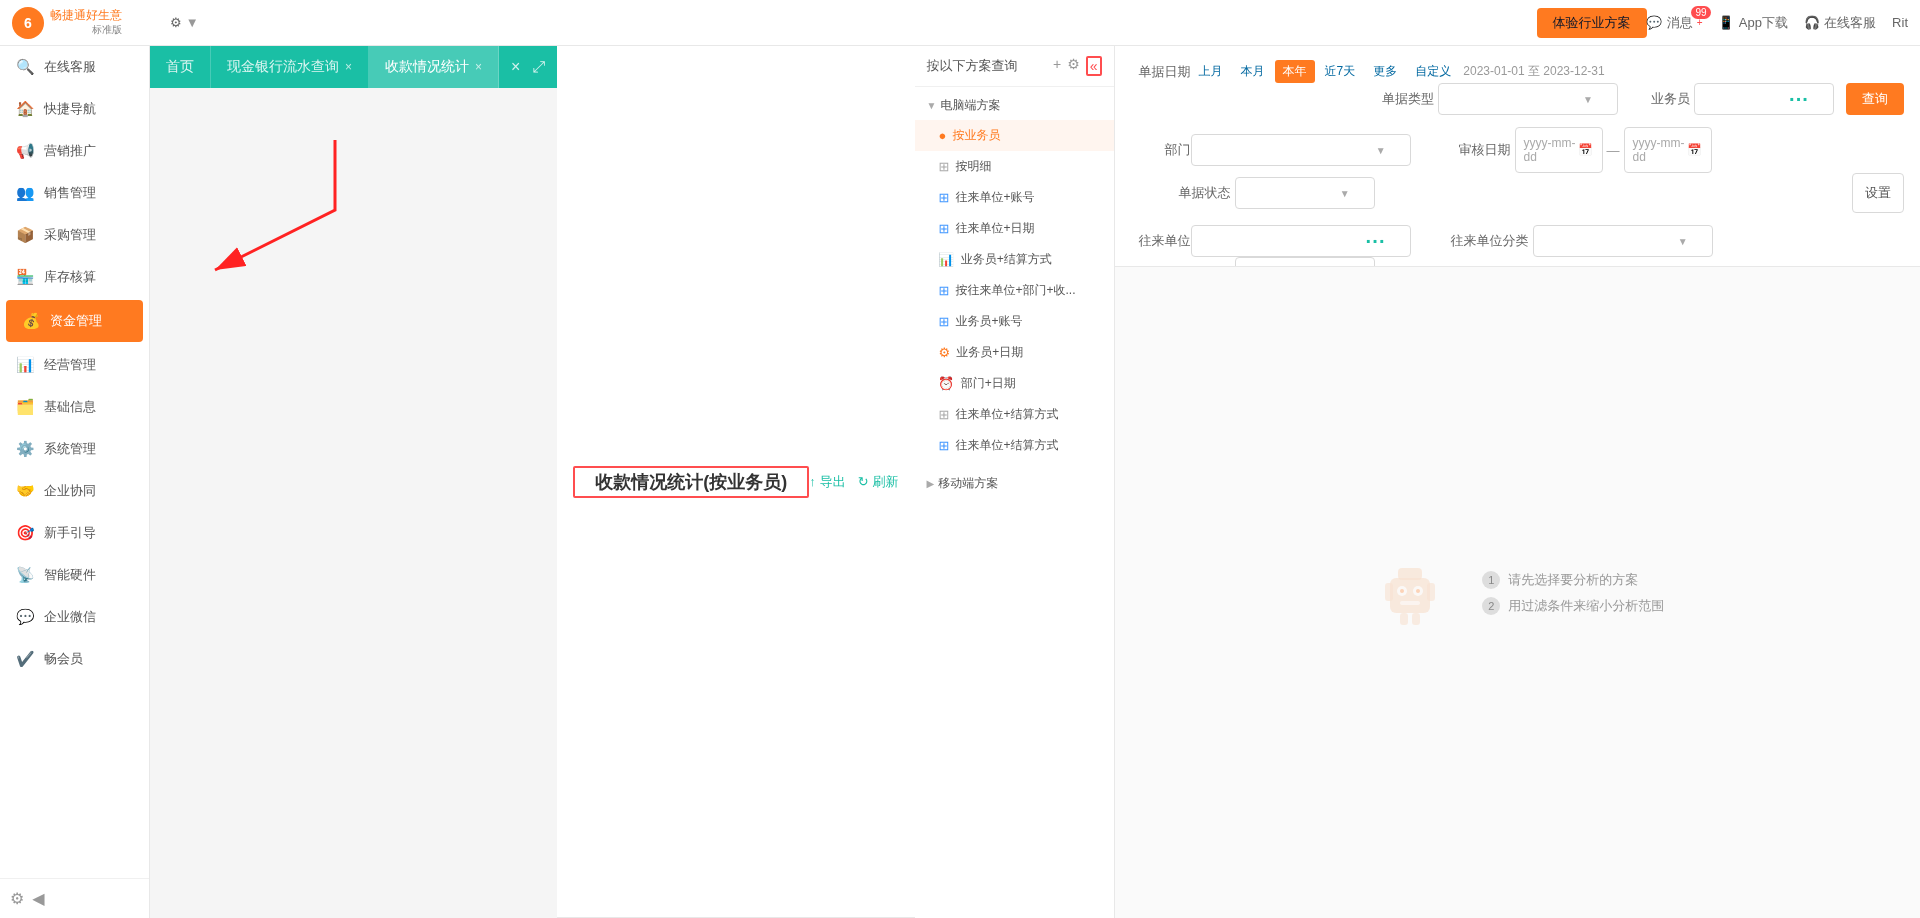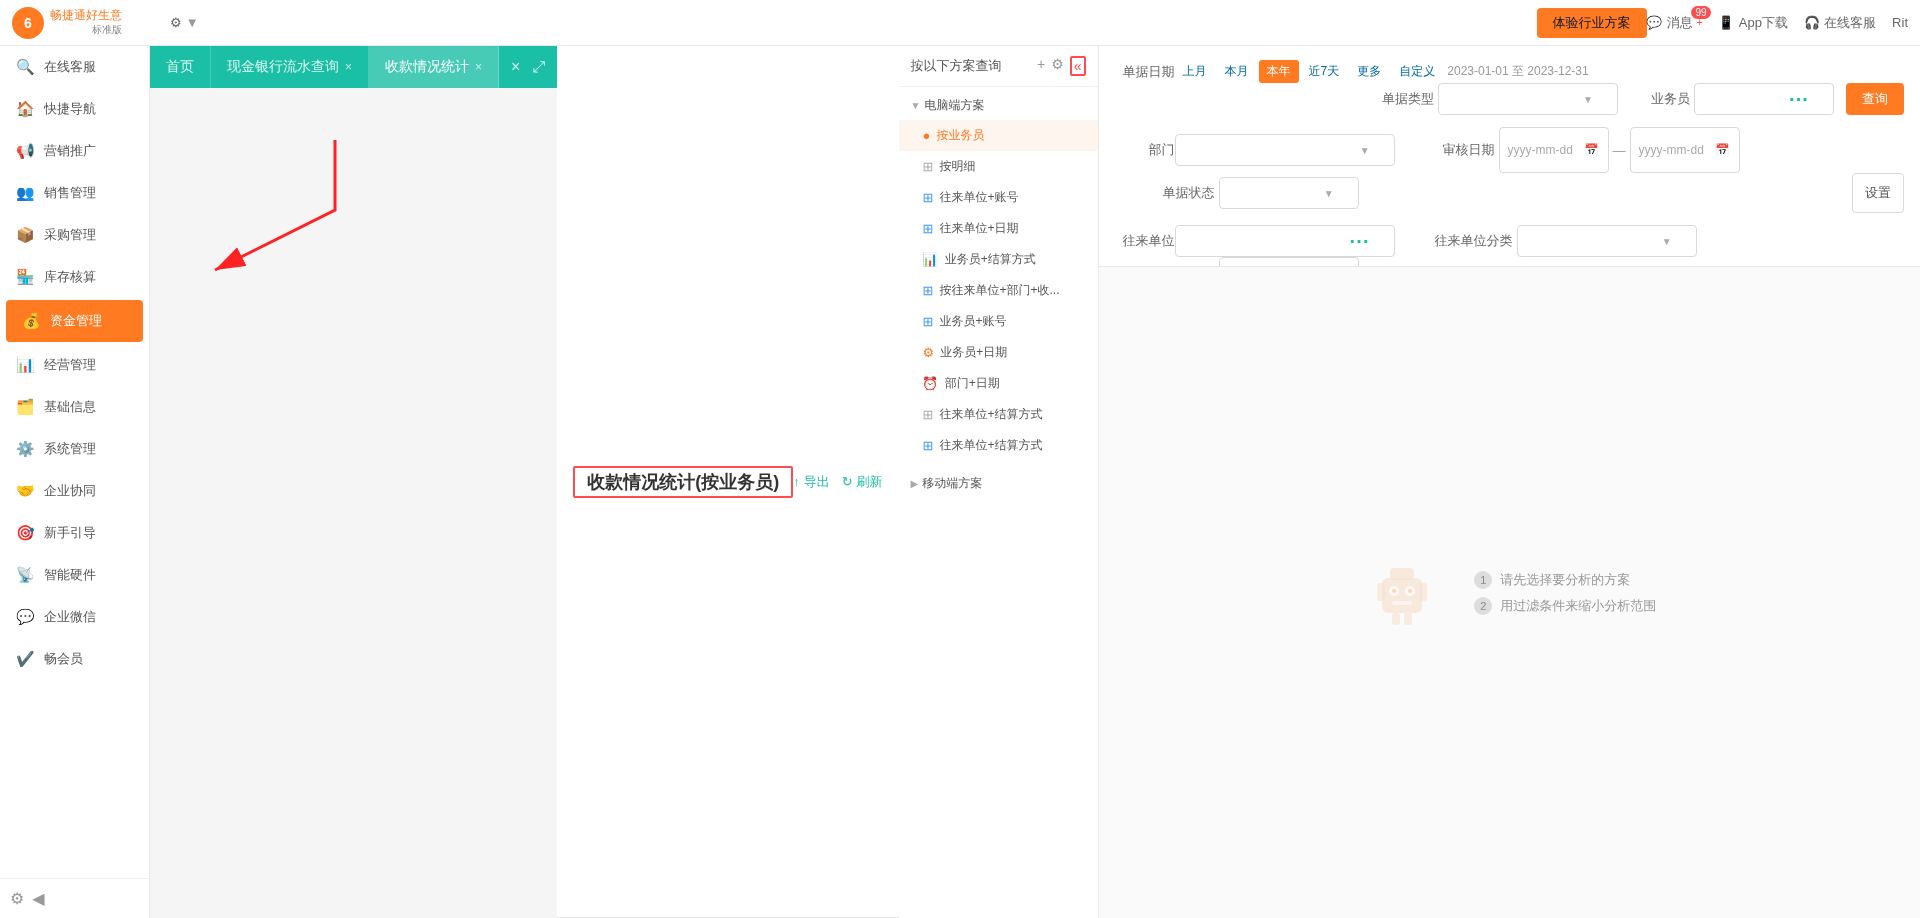--- a/index.html
+++ b/index.html
@@ -151,21 +151,21 @@
       display: flex;
       align-items: center;
       justify-content: space-between;
       border-bottom: 1px solid #e8e8e8;
     }
     .page-title {
       font-size: 18px;
       font-weight: bold;
       color: #333;
       border: 2px solid #ff4d4f;
-      padding: 2px 12px;
+      padding: 2px 20px;
       border-radius: 2px;
     }
     .page-actions { display: flex; gap: 12px; align-items: center; }
     .action-btn {
       display: flex; align-items: center; gap: 4px;
       color: #1abfa5; cursor: pointer; font-size: 13px;
     }
 
     
     .content-area {
@@ -257,21 +257,21 @@
       gap: 8px;
       height: 32px;
     }
     .filter-select .chev { color: #aaa; font-size: 10px; }
     .date-input {
       border: 1px solid #d9d9d9;
       border-radius: 4px;
       padding: 22px 8px;
       font-size: 12px;
       color: #aaa;
-      width: 110px;
+      width: 88px;
       height: 32px;
       display: flex; align-items: center; justify-content: space-between;
     }
     .date-sep { color: #999; }
     .filter-more-btn {
       color: #1abfa5;
       cursor: pointer;
       font-size: 20px;
       font-weight: bold;
     }

